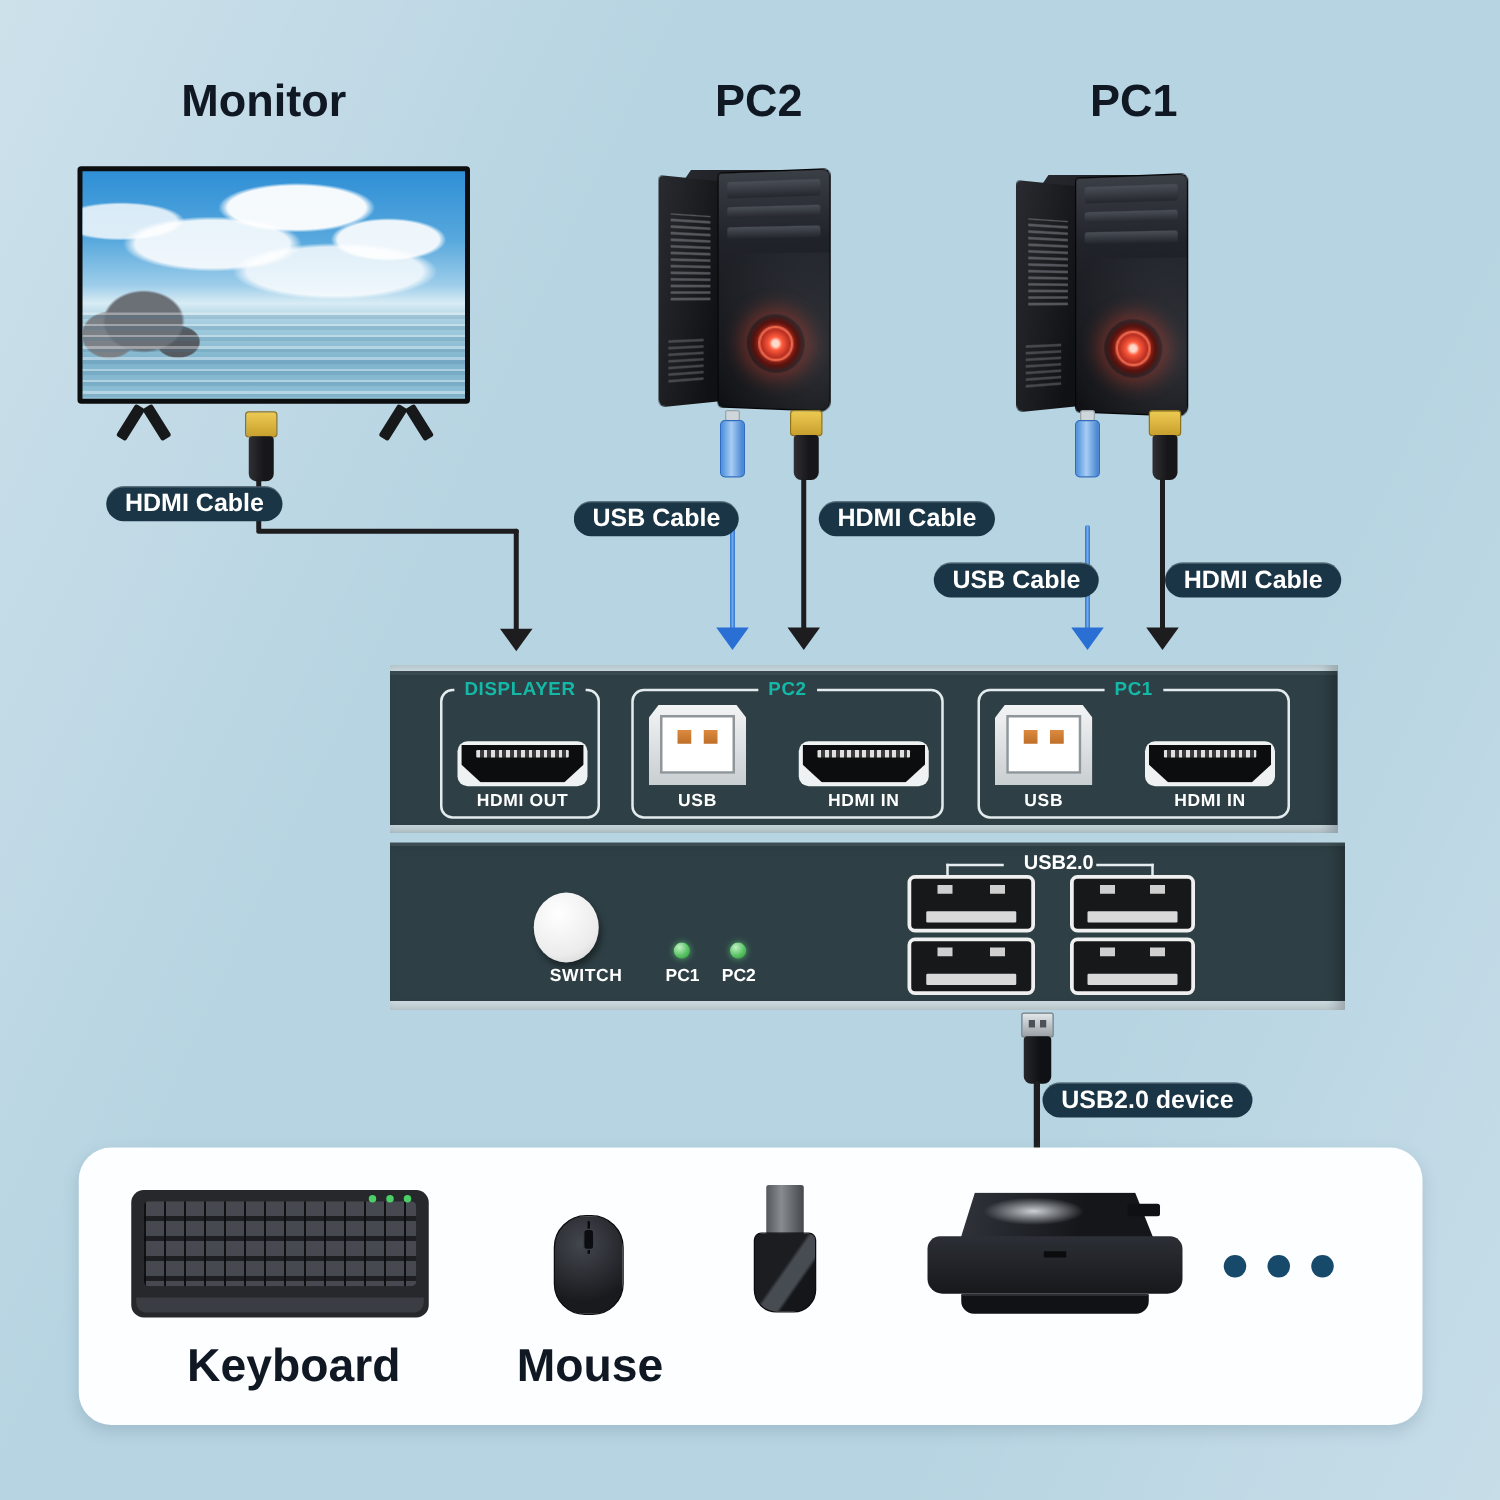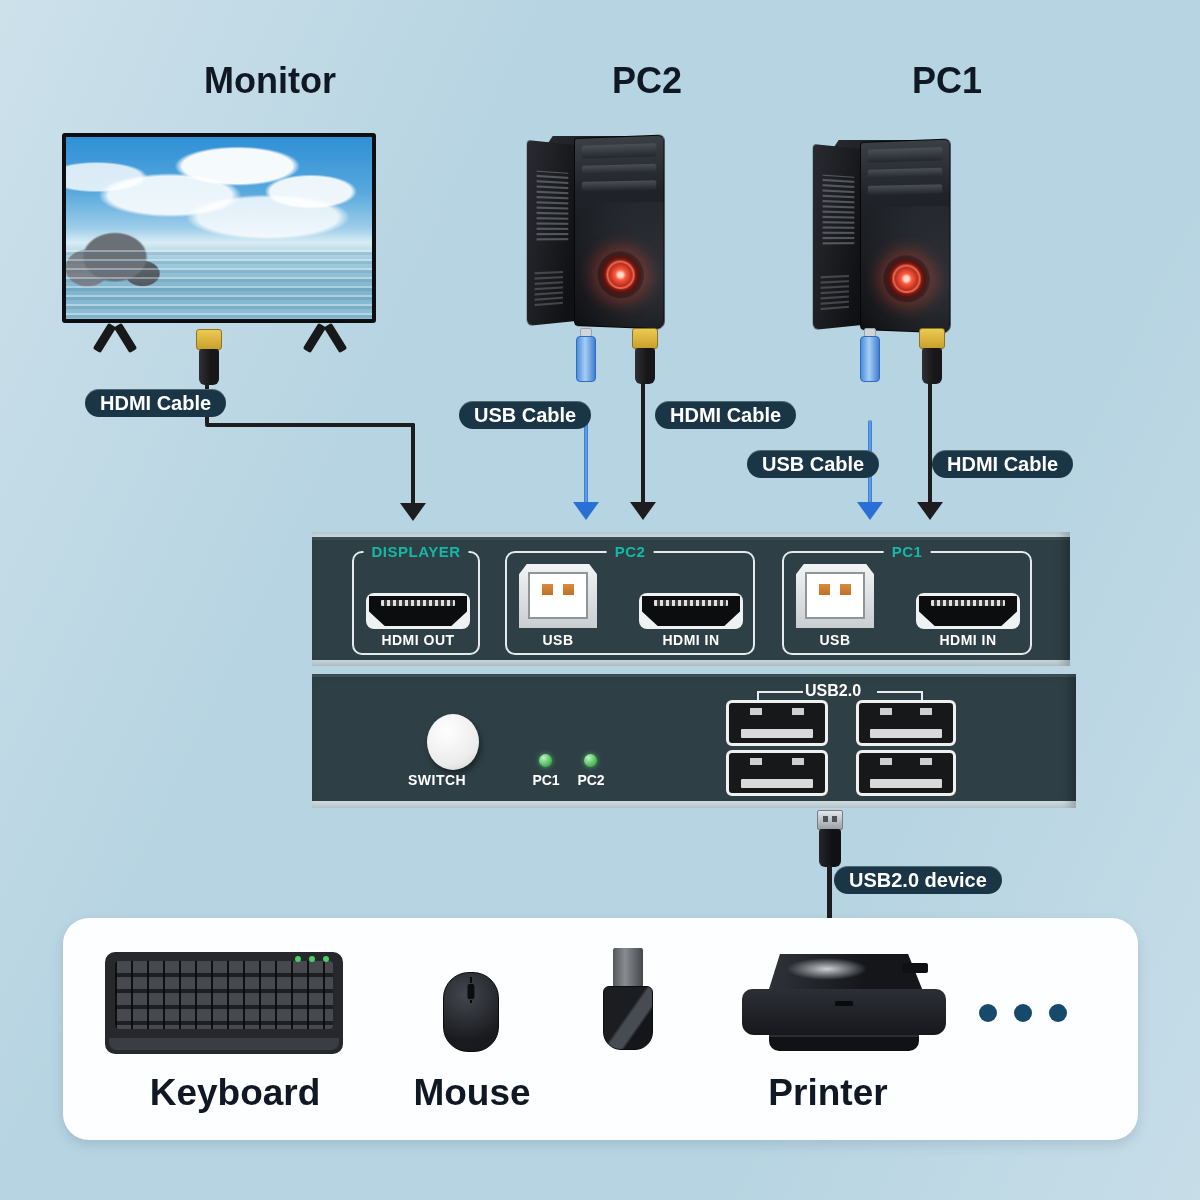--- a/index.html
+++ b/index.html
@@ -5,21 +5,21 @@
   html,body{margin:0;padding:0;}
   .canvas{
     position:relative; width:1200px; height:1200px; overflow:hidden;
     font-family:"Liberation Sans", sans-serif;
     background:
       linear-gradient(115deg, rgba(255,255,255,.30) 0%, rgba(255,255,255,0) 32%),
       linear-gradient(295deg, rgba(255,255,255,.22) 0%, rgba(255,255,255,0) 28%),
       #b7d4e2;
   }
   
-  .dev-label{position:absolute; font-size:36px; font-weight:bold; color:#101824; text-align:right;}
+  .dev-label{position:absolute; font-size:36px; font-weight:bold; color:#101824; text-align:center;}
   
   .pill{
     position:absolute; background:#1a3545; color:#ffffff; font-weight:bold;
     font-size:20px; line-height:22px; padding:3px 15px; border-radius:16px;
     white-space:nowrap; box-shadow:inset 0 1px 0 rgba(255,255,255,.25);
   }
   
   .monitor{position:absolute; left:62px; top:133px; width:314px; height:190px;
     background:#0d0e10; border-radius:3px; padding:4px; box-sizing:border-box;}
   .screen{position:relative; width:100%; height:100%; overflow:hidden;
@@ -102,26 +102,26 @@
     background:linear-gradient(180deg,#f2f4f5,#c9ced1);
     clip-path:polygon(10% 0,90% 0,100% 16%,100% 100%,0 100%,0 16%);}
   .ub-inner{position:absolute; left:9px; right:9px; top:8px; bottom:9px; background:#ffffff; border:2px solid #8f969a;}
   .ub-pins{position:absolute; top:10px; left:50%; transform:translateX(-50%); width:34px; height:11px;
     background-image:linear-gradient(#db8a3f,#c06f28),linear-gradient(#db8a3f,#c06f28);
     background-size:11px 11px; background-position:1px 0,22px 0; background-repeat:no-repeat;}
   
   .sw-btn{position:absolute; left:115px; top:40px; width:52px; height:56px; border-radius:50%;
     background:radial-gradient(circle at 38% 30%, #ffffff, #ececec 65%, #cccccc);
     box-shadow:2px 4px 6px rgba(0,0,0,.45);}
-  .sw-label{position:absolute; left:96px; top:98px; width:90px; text-align:left;
+  .sw-label{position:absolute; left:96px; top:98px; width:90px; text-align:right;
     color:#fff; font-weight:bold; font-size:14px; letter-spacing:.5px;}
   .led{position:absolute; top:80px; width:13px; height:13px; border-radius:50%;
     background:radial-gradient(circle at 35% 30%, #c2f2c6, #57c263 55%, #2e8f3c); box-shadow:0 0 5px rgba(90,200,110,.8);}
   .led-label{position:absolute; top:98px; width:44px; text-align:center; color:#fff; font-weight:bold; font-size:14px;}
-  .usb-legend{position:absolute; top:8px; left:493px; width:70px; text-align:left; color:#fff; font-weight:bold; font-size:16px;}
+  .usb-legend{position:absolute; top:8px; left:493px; width:70px; text-align:right; color:#fff; font-weight:bold; font-size:16px;}
   .bl{position:absolute; top:17px; height:2px; background:#e6edf0;}
   .bt{position:absolute; top:17px; width:2px; height:9px; background:#e6edf0;}
   .usb-stack{position:absolute; top:26px; height:96px; display:flex; flex-direction:column; gap:4px;}
   .usba-port{flex:1; border:3px solid #f0f0f0; border-radius:6px; background:#17181a; position:relative;}
   .usba-port::after{content:""; position:absolute; left:12%; right:12%; bottom:5px; height:9px; background:#d9d9d9; border-radius:1px;}
   .usba-port::before{content:""; position:absolute; left:20%; right:20%; top:5px; height:7px;
     background-image:linear-gradient(#cfcfcf,#cfcfcf),linear-gradient(#cfcfcf,#cfcfcf);
     background-size:12px 7px; background-position:2px 0, calc(100% - 2px) 0; background-repeat:no-repeat;}
   
   .usba-male-tip{position:absolute; left:817px; top:810px; width:26px; height:20px;
@@ -340,15 +340,14 @@
   </div>
   <div class="printer">
     <div class="pr-top"></div>
     <div class="pr-body"></div>
     <div class="pr-tray"></div>
   </div>
   <div class="more-dots"></div>
 
   <div class="per-label" style="left:125px; width:220px;">Keyboard</div>
   <div class="per-label" style="left:392px; width:160px;">Mouse</div>
-  <div class="per-label" style="left:748px; width:160px;">Printer</div>
 
 </div>
 
 </body></html>

